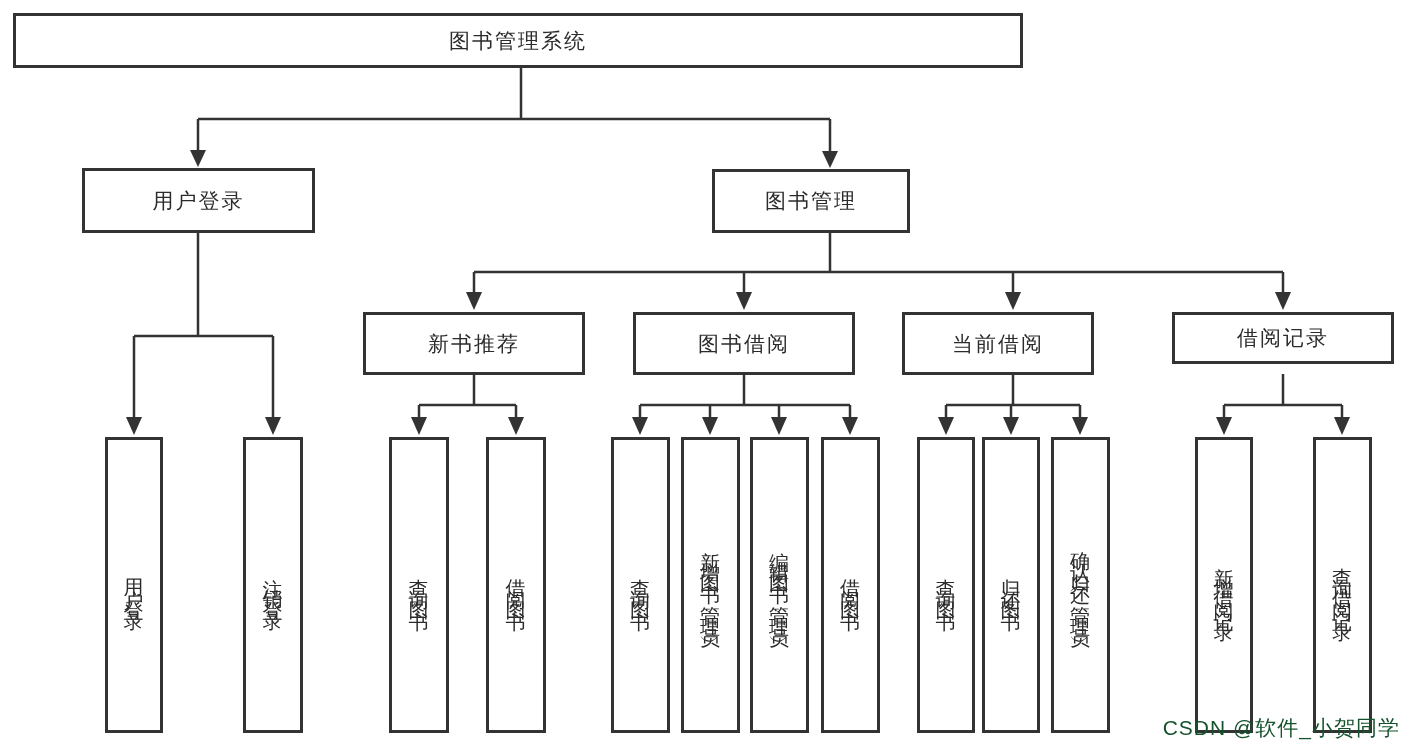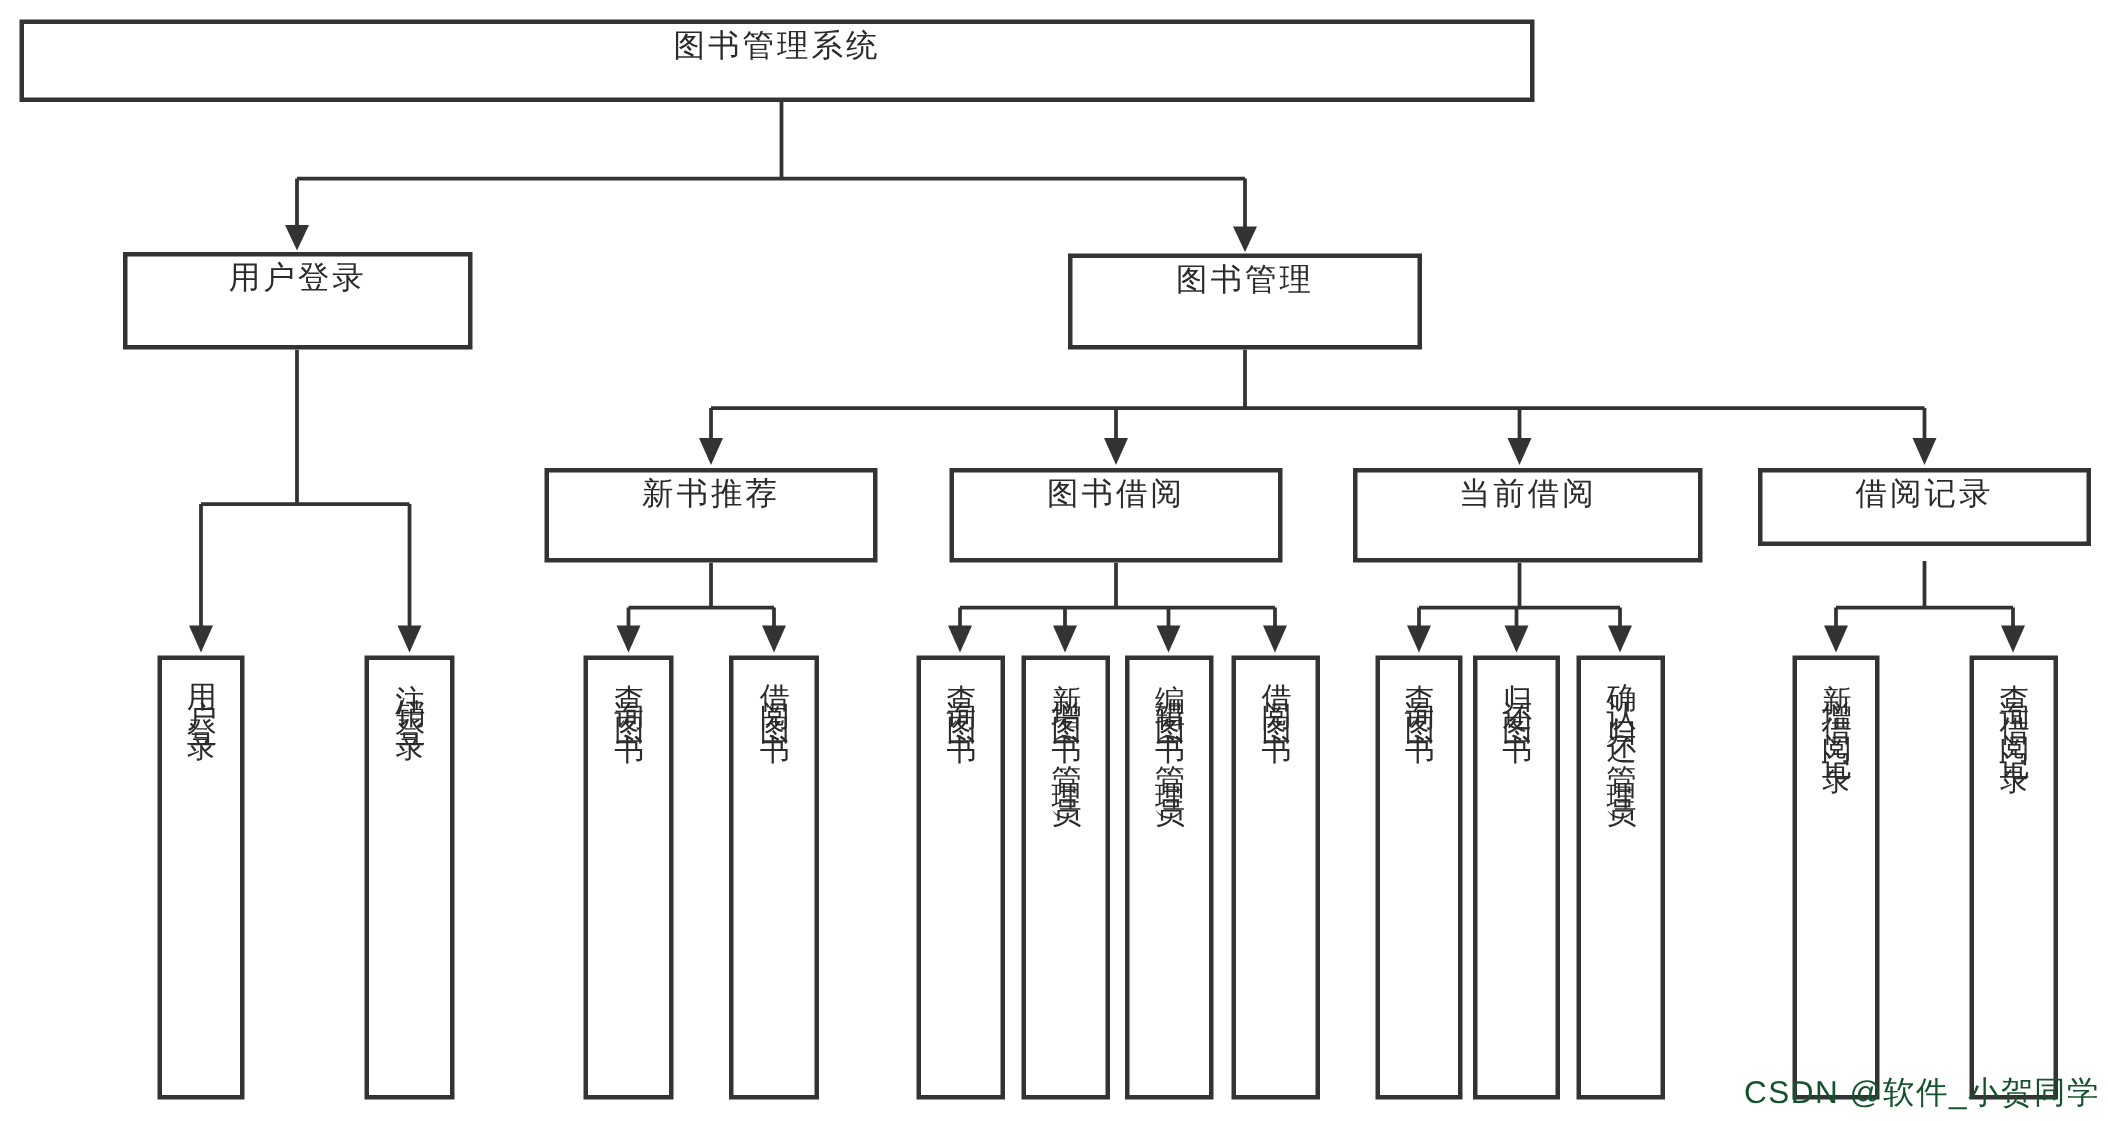--- a/index.html
+++ b/index.html
@@ -5,21 +5,21 @@
   html,body{margin:0;padding:0;background:#ffffff;}
   .canvas{
     position:relative;width:1405px;height:747px;background:#ffffff;overflow:hidden;
     font-family:"Liberation Sans","DejaVu Sans",sans-serif;color:#2b2b2b;
   }
   .connectors{position:absolute;left:0;top:0;width:1405px;height:747px;}
   .connectors path{stroke:#333333;stroke-width:2.5;fill:none;}
   .connectors polygon{fill:#333333;stroke:none;}
   .box{
     position:absolute;box-sizing:border-box;border:3px solid #333333;background:#ffffff;
-    display:flex;justify-content:center;
+    display:flex;align-items:center;justify-content:center;
   }
   .h-label{font-size:21px;letter-spacing:2px;white-space:nowrap;}
   .v-label{
     writing-mode:vertical-rl;text-orientation:mixed;
     font-size:20px;letter-spacing:11px;line-height:1;white-space:nowrap;
   }
   .watermark{
     position:absolute;top:714px;right:5px;font-size:21px;color:#14532d;
     letter-spacing:1px;white-space:nowrap;z-index:5;
   }
@@ -65,31 +65,31 @@
     <polygon points="1334,417 1350,417 1342,435"></polygon>
   </svg>
 
   <div class="box" style="left:13px;top:13px;width:1010px;height:55px">
     <span class="h-label">图书管理系统</span>
   </div>
 
   <div class="box" style="left:82px;top:168px;width:233px;height:65px">
     <span class="h-label">用户登录</span>
   </div>
-  <div class="box" style="left:712px;top:169px;width:236px;height:64px">
+  <div class="box" style="left:712px;top:169px;width:198px;height:64px">
     <span class="h-label">图书管理</span>
   </div>
 
   <div class="box" style="left:633px;top:312px;width:222px;height:63px">
     <span class="h-label">图书借阅</span>
   </div>
   <div class="box" style="left:363px;top:312px;width:222px;height:63px">
     <span class="h-label">新书推荐</span>
   </div>
-  <div class="box" style="left:902px;top:312px;width:233px;height:63px">
+  <div class="box" style="left:902px;top:312px;width:192px;height:63px">
     <span class="h-label">当前借阅</span>
   </div>
   <div class="box" style="left:1172px;top:312px;width:222px;height:52px">
     <span class="h-label">借阅记录</span>
   </div>
 
   <div class="box" style="left:105px;top:437px;width:58px;height:296px">
     <span class="v-label">用户登录</span>
   </div>
   <div class="box" style="left:243px;top:437px;width:60px;height:296px">

